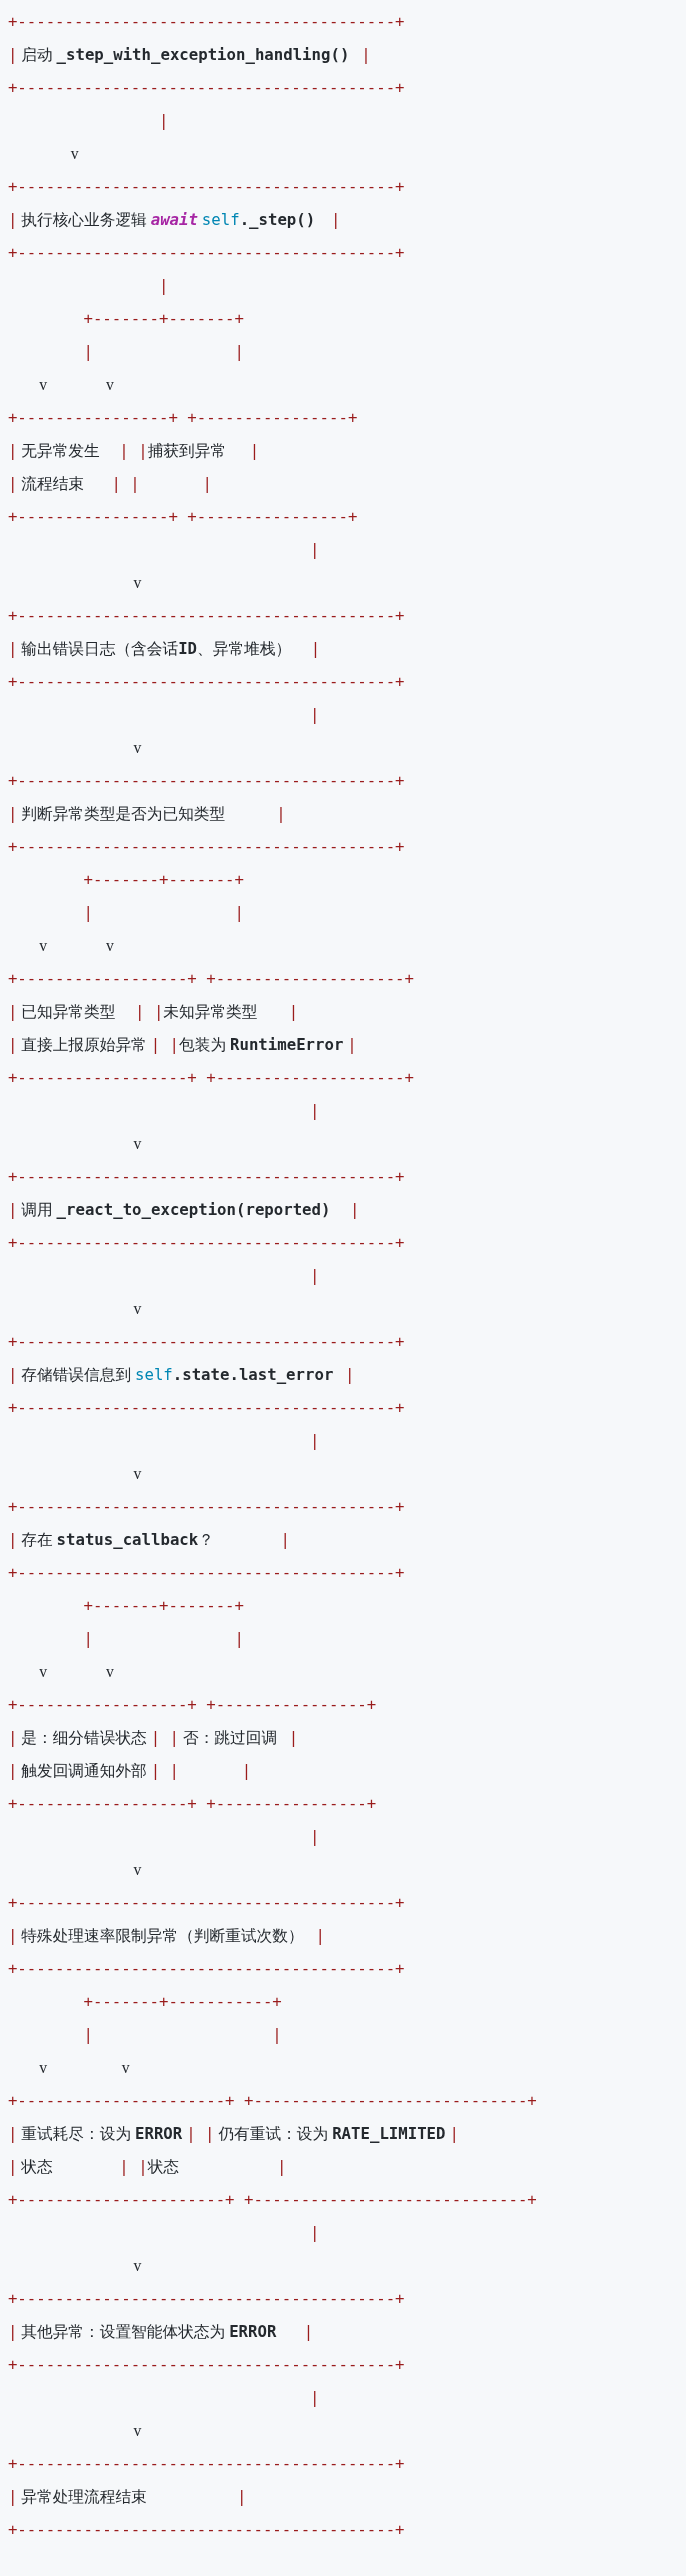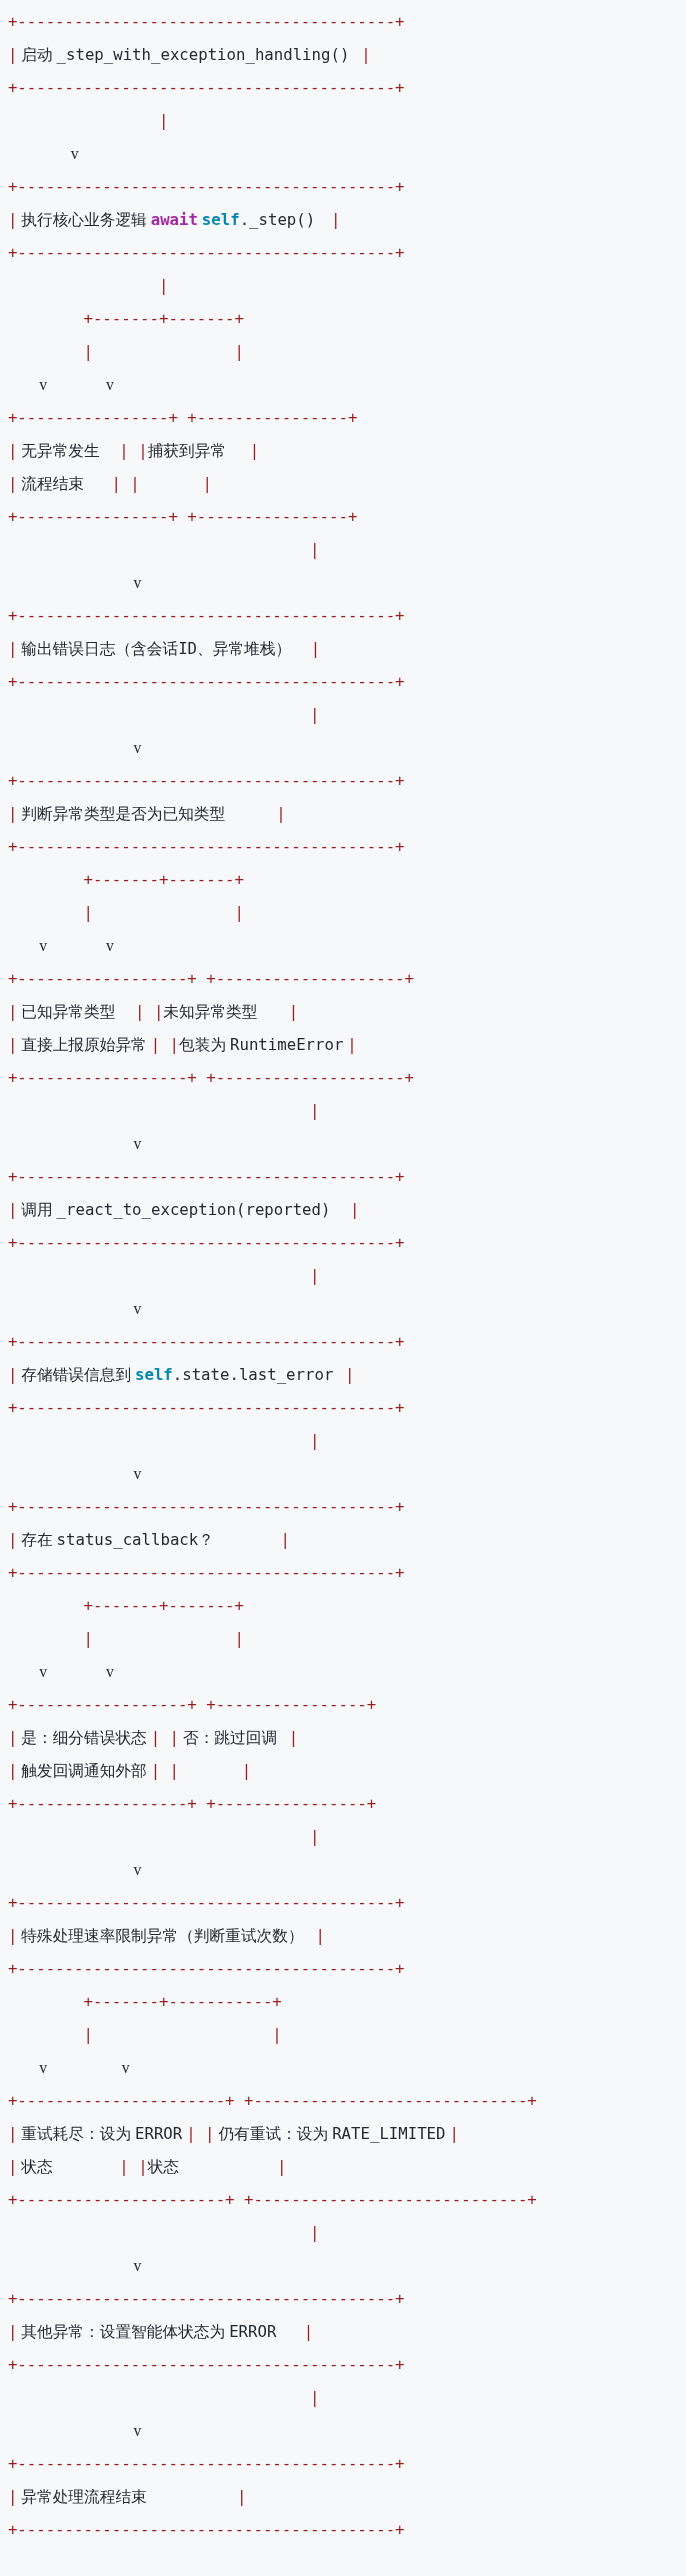--- a/index.html
+++ b/index.html
@@ -22,23 +22,23 @@
     font-size: 15.7px;
     line-height: 33px;
     color: var(--txt, #24292e);
   }
   pre.flowchart .line {
     height: 33px;
     white-space: pre;
   }
   .op  { color: var(--op, #9a1c1c); }
   .t   { color: var(--txt, #24292e); font-family: Liberation Serif, serif; }
-  .b   { color: var(--txt, #24292e); font-weight: normal; }
-  .kw  { color: var(--kw, #a626a4); font-weight: bold; }
-  .bi  { color: var(--bi, #0086b3); font-weight: bold; text-align: right; }
+  .b   { color: var(--txt, #24292e); font-weight: bold; }
+  .kw  { color: var(--kw, #a626a4); font-weight: bold; font-style: italic; }
+  .bi  { color: var(--bi, #0086b3); font-weight: normal; text-align: right; }
 </style>
 </head>
 <body>
 
 <div class="code-block">
   <pre class="flowchart"><div class="line"><span class="op">+----------------------------------------+</span></div><div class="line"><span class="op">|</span><span class="t"> 启动 </span><span class="b">_step_with_exception_handling()</span><span class="t">   </span><span class="op">|</span></div><div class="line"><span class="op">+----------------------------------------+</span></div><div class="line"><span class="op">                |</span></div><div class="line"><span class="t">                v</span></div><div class="line"><span class="op">+----------------------------------------+</span></div><div class="line"><span class="op">|</span><span class="t"> 执行核心业务逻辑 </span><span class="kw">await</span><span class="t"> </span><span class="bi">self</span><span class="b">._step()</span><span class="t">    </span><span class="op">|</span></div><div class="line"><span class="op">+----------------------------------------+</span></div><div class="line"><span class="op">                |</span></div><div class="line"><span class="op">        +-------+-------+</span></div><div class="line"><span class="op">        |               |</span></div><div class="line"><span class="t">        v               v</span></div><div class="line"><span class="op">+----------------+ +----------------+</span></div><div class="line"><span class="op">|</span><span class="t"> 无异常发生     </span><span class="op">| |</span><span class="t">捕获到异常      </span><span class="op">|</span></div><div class="line"><span class="op">|</span><span class="t"> 流程结束       </span><span class="op">| |</span><span class="t">                </span><span class="op">|</span></div><div class="line"><span class="op">+----------------+ +----------------+</span></div><div class="line"><span class="op">                                |</span></div><div class="line"><span class="t">                                v</span></div><div class="line"><span class="op">+----------------------------------------+</span></div><div class="line"><span class="op">|</span><span class="t"> 输出错误日志（含会话</span><span class="b">ID</span><span class="t">、异常堆栈）     </span><span class="op">|</span></div><div class="line"><span class="op">+----------------------------------------+</span></div><div class="line"><span class="op">                                |</span></div><div class="line"><span class="t">                                v</span></div><div class="line"><span class="op">+----------------------------------------+</span></div><div class="line"><span class="op">|</span><span class="t"> 判断异常类型是否为已知类型             </span><span class="op">|</span></div><div class="line"><span class="op">+----------------------------------------+</span></div><div class="line"><span class="op">        +-------+-------+</span></div><div class="line"><span class="op">        |               |</span></div><div class="line"><span class="t">        v               v</span></div><div class="line"><span class="op">+------------------+ +--------------------+</span></div><div class="line"><span class="op">|</span><span class="t"> 已知异常类型     </span><span class="op">| |</span><span class="t">未知异常类型        </span><span class="op">|</span></div><div class="line"><span class="op">|</span><span class="t"> 直接上报原始异常 </span><span class="op">| |</span><span class="t">包装为 </span><span class="b">RuntimeError</span><span class="t"> </span><span class="op">|</span></div><div class="line"><span class="op">+------------------+ +--------------------+</span></div><div class="line"><span class="op">                                |</span></div><div class="line"><span class="t">                                v</span></div><div class="line"><span class="op">+----------------------------------------+</span></div><div class="line"><span class="op">|</span><span class="t"> 调用 </span><span class="b">_react_to_exception(reported)</span><span class="t">     </span><span class="op">|</span></div><div class="line"><span class="op">+----------------------------------------+</span></div><div class="line"><span class="op">                                |</span></div><div class="line"><span class="t">                                v</span></div><div class="line"><span class="op">+----------------------------------------+</span></div><div class="line"><span class="op">|</span><span class="t"> 存储错误信息到 </span><span class="bi">self</span><span class="b">.state.last_error</span><span class="t">   </span><span class="op">|</span></div><div class="line"><span class="op">+----------------------------------------+</span></div><div class="line"><span class="op">                                |</span></div><div class="line"><span class="t">                                v</span></div><div class="line"><span class="op">+----------------------------------------+</span></div><div class="line"><span class="op">|</span><span class="t"> 存在 </span><span class="b">status_callback</span><span class="t">？                 </span><span class="op">|</span></div><div class="line"><span class="op">+----------------------------------------+</span></div><div class="line"><span class="op">        +-------+-------+</span></div><div class="line"><span class="op">        |               |</span></div><div class="line"><span class="t">        v               v</span></div><div class="line"><span class="op">+------------------+ +----------------+</span></div><div class="line"><span class="op">|</span><span class="t"> 是：细分错误状态 </span><span class="op">| |</span><span class="t"> 否：跳过回调   </span><span class="op">|</span></div><div class="line"><span class="op">|</span><span class="t"> 触发回调通知外部 </span><span class="op">| |</span><span class="t">                </span><span class="op">|</span></div><div class="line"><span class="op">+------------------+ +----------------+</span></div><div class="line"><span class="op">                                |</span></div><div class="line"><span class="t">                                v</span></div><div class="line"><span class="op">+----------------------------------------+</span></div><div class="line"><span class="op">|</span><span class="t"> 特殊处理速率限制异常（判断重试次数）   </span><span class="op">|</span></div><div class="line"><span class="op">+----------------------------------------+</span></div><div class="line"><span class="op">        +-------+-----------+</span></div><div class="line"><span class="op">        |                   |</span></div><div class="line"><span class="t">        v                   v</span></div><div class="line"><span class="op">+----------------------+ +-----------------------------+</span></div><div class="line"><span class="op">|</span><span class="t"> 重试耗尽：设为 </span><span class="b">ERROR</span><span class="t"> </span><span class="op">| |</span><span class="t"> 仍有重试：设为 </span><span class="b">RATE_LIMITED</span><span class="t"> </span><span class="op">|</span></div><div class="line"><span class="op">|</span><span class="t"> 状态                 </span><span class="op">| |</span><span class="t">状态                         </span><span class="op">|</span></div><div class="line"><span class="op">+----------------------+ +-----------------------------+</span></div><div class="line"><span class="op">                                |</span></div><div class="line"><span class="t">                                v</span></div><div class="line"><span class="op">+----------------------------------------+</span></div><div class="line"><span class="op">|</span><span class="t"> 其他异常：设置智能体状态为 </span><span class="b">ERROR</span><span class="t">       </span><span class="op">|</span></div><div class="line"><span class="op">+----------------------------------------+</span></div><div class="line"><span class="op">                                |</span></div><div class="line"><span class="t">                                v</span></div><div class="line"><span class="op">+----------------------------------------+</span></div><div class="line"><span class="op">|</span><span class="t"> 异常处理流程结束                       </span><span class="op">|</span></div><div class="line"><span class="op">+----------------------------------------+</span></div></pre>
 </div>
 
 
 </body></html>

